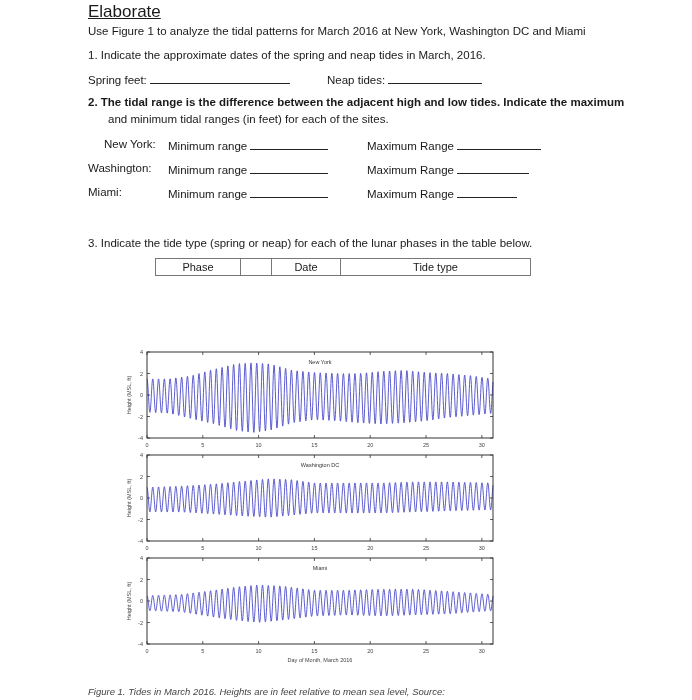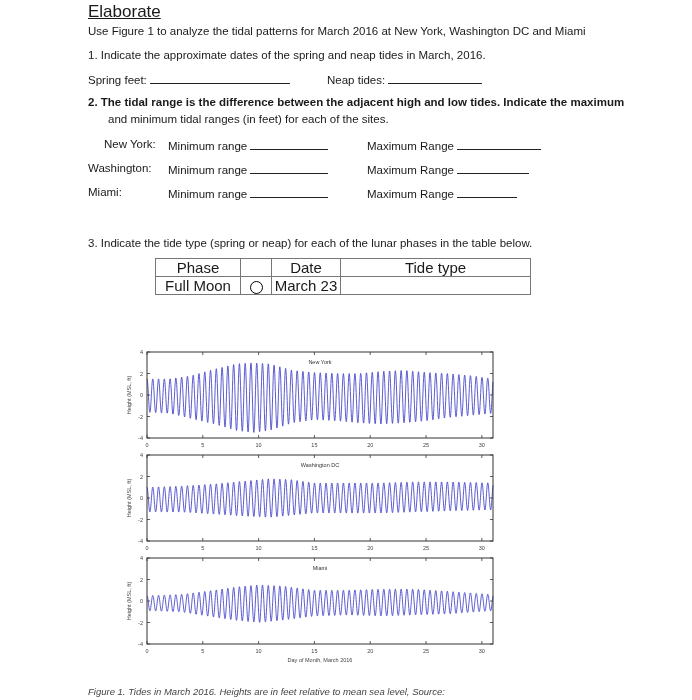--- a/index.html
+++ b/index.html
@@ -2,21 +2,21 @@
 <html><head>
 <meta charset="utf-8">
 <style>
   html, body { margin:0; padding:0; background:#ffffff; }
   body { width:692px; height:700px; position:relative; overflow:hidden;
          font-family:"Liberation Sans", sans-serif; color:#1a1a1a; }
   .abs { position:absolute; white-space:nowrap; }
   .title { left:88px; top:2px; font-size:17px; text-decoration:underline; }
   .txt { font-size:11.5px; }
   .blank { display:inline-block; border-bottom:1px solid #222; height:11px; vertical-align:baseline; }
-  table.moon { position:absolute; left:155px; top:258px; border-collapse:collapse; font-size:15px; }
+  table.moon { position:absolute; left:155px; top:258px; border-collapse:collapse; font-size:11px; }
   table.moon td, table.moon th { border:1px solid #777; padding:0; height:16px; text-align:center; font-weight:normal; }
   .c1 { width:84px; } .c2 { width:30px; } .c3 { width:68px; } .c4 { width:189px; }
   .moonicon { display:inline-block; width:13px; height:13px; border-radius:50%; border:1.5px solid #000; box-sizing:border-box; vertical-align:middle; }
   .m-new { background:#000; }
   .m-full { background:#fff; }
   .m-first { background:linear-gradient(to right,#000 50%,#fff 50%); }
   .m-third { background:linear-gradient(to right,#fff 50%,#000 50%); }
   svg text { font-family:"Liberation Sans", sans-serif; }
   .caption { left:88px; top:686px; font-size:9.5px; font-style:italic; color:#444; }
 </style>
@@ -71,26 +71,20 @@
 
 <div class="abs txt" style="left:88px;top:237px;">3.   Indicate the tide type (spring or neap) for each of the lunar phases in the table below.</div>
 
 <table class="moon">
   <tbody>
       <tr>
     <th class="c1">Phase</th>
     <th class="c2"></th>
     <th class="c3">Date</th>
     <th class="c4">Tide type</th>
-  </tr>
-  <tr>
-    <td>Full Moon</td>
-    <td><span class="moonicon m-full"></span></td>
-    <td>March 23</td>
-    <td></td>
   </tr>
 </tbody>
   </table>
 
 <svg id="tide-figure" class="abs" style="left:0;top:0;" width="692" height="700">
     <g>
       <path d="M147.00,378.88L147.22,379.36L147.45,380.80L147.67,383.11L147.89,386.15L148.12,389.74L148.34,393.67L148.56,397.72L148.79,401.65L149.01,405.22L149.23,408.23L149.46,410.50L149.68,411.90L149.90,412.34L150.13,411.80L150.35,410.30L150.57,407.95L150.79,404.87L151.02,401.25L151.24,397.29L151.46,393.24L151.69,389.32L151.91,385.77L152.13,382.80L152.36,380.59L152.58,379.25L152.80,378.88L153.03,379.50L153.25,381.06L153.47,383.49L153.70,386.63L153.92,390.31L154.14,394.31L154.37,398.39L154.59,402.31L154.81,405.86L155.04,408.81L155.26,410.99L155.48,412.28L155.71,412.60L155.93,411.93L156.15,410.31L156.38,407.84L156.60,404.66L156.82,400.95L157.05,396.93L157.27,392.85L157.49,388.93L157.71,385.42L157.94,382.51L158.16,380.38L158.38,379.16L158.61,378.91L158.83,379.65L159.05,381.34L159.28,383.89L159.50,387.13L159.72,390.89L159.95,394.95L160.17,399.06L160.39,402.98L160.62,406.49L160.84,409.37L161.06,411.47L161.29,412.65L161.51,412.85L161.73,412.05L161.96,410.31L162.18,407.71L162.40,404.43L162.63,400.64L162.85,396.57L163.07,392.46L163.30,388.55L163.52,385.07L163.74,382.23L163.97,380.19L164.19,379.07L164.41,378.95L164.63,379.82L164.86,381.64L165.08,384.30L165.30,387.65L165.53,391.49L165.75,395.60L165.97,399.73L166.20,403.65L166.42,407.12L166.64,409.93L166.87,411.94L167.09,413.01L167.31,413.08L167.54,412.15L167.76,410.28L167.98,407.57L168.21,404.18L168.43,400.31L168.65,396.19L168.88,392.06L169.10,388.16L169.32,384.72L169.55,381.92L169.77,379.94L169.99,378.91L170.22,378.87L170.44,379.86L170.66,381.80L170.89,384.60L171.11,388.09L171.33,392.07L171.55,396.32L171.78,400.57L172.00,404.59L172.22,408.14L172.45,411.00L172.67,413.01L172.89,414.03L173.12,414.02L173.34,412.96L173.56,410.92L173.79,408.00L174.01,404.38L174.23,400.27L174.46,395.91L174.68,391.55L174.90,387.45L175.13,383.85L175.35,380.97L175.57,378.99L175.80,378.02L176.02,378.12L176.24,379.30L176.47,381.49L176.69,384.57L176.91,388.36L177.14,392.65L177.36,397.17L177.58,401.68L177.81,405.90L178.03,409.59L178.25,412.52L178.47,414.52L178.70,415.48L178.92,415.32L179.14,414.06L179.37,411.76L179.59,408.56L179.81,404.64L180.04,400.22L180.26,395.58L180.48,390.97L180.71,386.67L180.93,382.94L181.15,380.00L181.38,378.03L181.60,377.14L181.82,377.39L182.05,378.78L182.27,381.23L182.49,384.61L182.72,388.70L182.94,393.29L183.16,398.10L183.39,402.85L183.61,407.26L183.83,411.07L184.06,414.06L184.28,416.05L184.50,416.91L184.73,416.59L184.95,415.11L185.17,412.55L185.39,409.05L185.62,404.82L185.84,400.10L186.06,395.18L186.29,390.33L186.51,385.85L186.73,382.00L186.96,379.01L187.18,377.06L187.40,376.27L187.63,376.70L187.85,378.31L188.07,381.04L188.30,384.70L188.52,389.11L188.74,394.00L188.97,399.09L189.19,404.07L189.41,408.67L189.64,412.59L189.86,415.62L190.08,417.57L190.31,418.33L190.53,417.83L190.75,416.12L190.98,413.28L191.20,409.48L191.42,404.94L191.65,399.92L191.87,394.70L192.09,389.59L192.31,384.90L192.54,380.91L192.76,377.85L192.98,375.90L193.21,375.20L193.43,375.78L193.65,377.62L193.88,380.61L194.10,384.59L194.32,389.33L194.55,394.55L194.77,399.95L194.99,405.20L195.22,410.01L195.44,414.08L195.66,417.17L195.89,419.09L196.11,419.72L196.33,419.03L196.56,417.03L196.78,413.85L197.00,409.66L197.23,404.71L197.45,399.28L197.67,393.69L197.90,388.26L198.12,383.32L198.34,379.16L198.57,376.03L198.79,374.11L199.01,373.53L199.23,374.33L199.46,376.46L199.68,379.81L199.90,384.19L200.13,389.33L200.35,394.96L200.57,400.72L200.80,406.29L201.02,411.34L201.24,415.57L201.47,418.72L201.69,420.60L201.91,421.10L202.14,420.17L202.36,417.88L202.58,414.33L202.81,409.75L203.03,404.38L203.25,398.55L203.48,392.59L203.70,386.85L203.92,381.67L204.15,377.37L204.37,374.19L204.59,372.32L204.82,371.89L205.04,372.93L205.26,375.37L205.49,379.09L205.71,383.87L205.93,389.43L206.15,395.46L206.38,401.59L206.60,407.46L206.82,412.74L207.05,417.10L207.27,420.29L207.49,422.11L207.72,422.45L207.94,421.27L208.16,418.65L208.39,414.73L208.61,409.74L208.83,403.96L209.06,397.72L209.28,391.40L209.50,385.36L209.73,379.97L209.95,375.53L210.17,372.33L210.40,370.54L210.62,370.28L210.84,371.57L211.07,374.35L211.29,378.45L211.51,383.64L211.74,389.63L211.96,396.05L212.18,402.54L212.41,408.71L212.63,414.19L212.85,418.67L213.07,421.88L213.30,423.61L213.52,423.76L213.74,422.32L213.97,419.36L214.19,415.06L214.41,409.66L214.64,403.47L214.86,396.84L215.08,390.18L215.31,383.87L215.53,378.28L215.75,373.75L215.98,370.55L216.20,368.87L216.42,368.82L216.65,370.40L216.87,373.54L217.09,378.05L217.32,383.67L217.54,390.09L217.76,396.92L217.99,403.77L218.21,410.23L218.43,415.92L218.66,420.51L218.88,423.71L219.10,425.35L219.33,425.30L219.55,423.58L219.77,420.28L219.99,415.57L220.22,409.74L220.44,403.13L220.66,396.11L220.89,389.10L221.11,382.52L221.33,376.75L221.56,372.13L221.78,368.95L222.00,367.39L222.23,367.55L222.45,369.44L222.67,372.94L222.90,377.86L223.12,383.92L223.34,390.76L223.57,397.98L223.79,405.17L224.01,411.89L224.24,417.76L224.46,422.42L224.68,425.60L224.91,427.10L225.13,426.83L225.35,424.80L225.58,421.11L225.80,415.99L226.02,409.73L226.25,402.69L226.47,395.28L226.69,387.94L226.91,381.10L227.14,375.16L227.36,370.48L227.58,367.34L227.81,365.92L228.03,366.33L228.25,368.53L228.48,372.42L228.70,377.76L228.92,384.26L229.15,391.52L229.37,399.13L229.59,406.65L229.82,413.62L230.04,419.65L230.26,424.36L230.49,427.49L230.71,428.83L230.93,428.31L231.16,425.95L231.38,421.87L231.60,416.33L231.83,409.62L232.05,402.16L232.27,394.36L232.50,386.70L232.72,379.62L232.94,373.53L233.17,368.81L233.39,365.73L233.61,364.49L233.83,365.15L234.06,367.70L234.28,371.98L234.50,377.76L234.73,384.69L234.95,392.38L235.17,400.38L235.40,408.21L235.62,415.42L235.84,421.58L236.07,426.32L236.29,429.37L236.51,430.50L236.74,429.67L236.96,426.93L237.18,422.44L237.41,416.47L237.63,409.35L237.85,401.51L238.08,393.40L238.30,385.51L238.52,378.30L238.75,372.19L238.97,367.54L239.19,364.62L239.42,363.62L239.64,364.60L239.86,367.49L240.09,372.13L240.31,378.26L240.53,385.51L240.75,393.46L240.98,401.65L241.20,409.59L241.42,416.82L241.65,422.91L241.87,427.51L242.09,430.35L242.32,431.25L242.54,430.15L242.76,427.14L242.99,422.37L243.21,416.12L243.43,408.77L243.66,400.74L243.88,392.50L244.10,384.54L244.33,377.32L244.55,371.28L244.77,366.76L245.00,364.03L245.22,363.27L245.44,364.51L245.67,367.68L245.89,372.61L246.11,379.00L246.34,386.48L246.56,394.62L246.78,402.94L247.01,410.94L247.23,418.17L247.45,424.19L247.67,428.66L247.90,431.30L248.12,431.96L248.34,430.60L248.57,427.30L248.79,422.24L249.01,415.73L249.24,408.15L249.46,399.93L249.68,391.57L249.91,383.55L250.13,376.34L250.35,370.37L250.58,365.99L250.80,363.47L251.02,362.94L251.25,364.45L251.47,367.91L251.69,373.12L251.92,379.78L252.14,387.49L252.36,395.81L252.59,404.25L252.81,412.32L253.03,419.53L253.26,425.42L253.48,429.68L253.70,432.05L253.93,432.41L254.15,430.73L254.37,427.11L254.59,421.76L254.82,415.01L255.04,407.25L255.26,398.93L255.49,390.55L255.71,382.59L255.93,375.52L256.16,369.75L256.38,365.63L256.60,363.38L256.83,363.14L257.05,364.92L257.27,368.61L257.50,373.99L257.72,380.75L257.94,388.48L258.17,396.74L258.39,405.03L258.61,412.87L258.84,419.80L259.06,425.41L259.28,429.38L259.51,431.47L259.73,431.57L259.95,429.67L260.18,425.88L260.40,420.43L260.62,413.64L260.85,405.91L261.07,397.69L261.29,389.46L261.51,381.72L261.74,374.90L261.96,369.41L262.18,365.57L262.41,363.60L262.63,363.62L262.85,365.61L263.08,369.46L263.30,374.95L263.52,381.74L263.75,389.44L263.97,397.59L264.19,405.72L264.42,413.35L264.64,420.02L264.86,425.36L265.09,429.04L265.31,430.86L265.53,430.71L265.76,428.59L265.98,424.65L266.20,419.10L266.43,412.28L266.65,404.59L266.87,396.48L267.10,388.42L267.32,380.89L267.54,374.33L267.77,369.12L267.99,365.56L268.21,363.86L268.43,364.12L268.66,366.32L268.88,370.33L269.10,375.90L269.33,382.72L269.55,390.37L269.77,398.41L270.00,406.36L270.22,413.73L270.44,420.10L270.67,425.10L270.89,428.44L271.11,429.93L271.34,429.49L271.56,427.16L271.78,423.08L272.01,417.49L272.23,410.74L272.45,403.21L272.68,395.36L272.90,387.64L273.12,380.51L273.35,374.38L273.57,369.60L273.79,366.45L274.02,365.11L274.24,365.64L274.46,368.01L274.69,372.07L274.91,377.57L275.13,384.19L275.35,391.53L275.58,399.16L275.80,406.63L276.02,413.50L276.25,419.38L276.47,423.91L276.69,426.86L276.92,428.03L277.14,427.39L277.36,424.97L277.59,420.92L277.81,415.48L278.03,408.98L278.26,401.81L278.48,394.39L278.70,387.15L278.93,380.51L279.15,374.87L279.37,370.55L279.60,367.78L279.82,366.74L280.04,367.47L280.27,369.92L280.49,373.93L280.71,379.27L280.94,385.62L281.16,392.60L281.38,399.79L281.61,406.78L281.83,413.16L282.05,418.55L282.27,422.65L282.50,425.21L282.72,426.11L282.94,425.28L283.17,422.79L283.39,418.80L283.61,413.54L283.84,407.32L284.06,400.52L284.28,393.53L284.51,386.77L284.73,380.63L284.95,375.46L285.18,371.57L285.40,369.17L285.62,368.40L285.85,369.30L286.07,371.80L286.29,375.74L286.52,380.90L286.74,386.96L286.96,393.56L287.19,400.32L287.41,406.83L287.63,412.71L287.86,417.64L288.08,421.31L288.30,423.52L288.53,424.15L288.75,423.17L288.97,420.65L289.19,416.74L289.42,411.67L289.64,405.75L289.86,399.33L290.09,392.79L290.31,386.50L290.53,380.85L290.76,376.15L290.98,372.67L291.20,370.62L291.43,370.09L291.65,371.13L291.87,373.65L292.10,377.50L292.32,382.43L292.54,388.18L292.77,394.41L292.99,400.75L293.21,406.84L293.44,412.32L293.66,416.86L293.88,420.20L294.11,422.15L294.33,422.60L294.55,421.52L294.78,418.98L295.00,415.13L295.22,410.19L295.45,404.47L295.67,398.29L295.89,392.03L296.11,386.04L296.34,380.67L296.56,376.25L296.78,373.02L297.01,371.17L297.23,370.82L297.45,371.97L297.68,374.55L297.90,378.41L298.12,383.33L298.35,389.00L298.57,395.10L298.79,401.27L299.02,407.14L299.24,412.37L299.46,416.66L299.69,419.75L299.91,421.47L300.13,421.72L300.36,420.48L300.58,417.84L300.80,413.94L301.03,409.03L301.25,403.38L301.47,397.34L301.70,391.26L301.92,385.49L302.14,380.37L302.37,376.19L302.59,373.21L302.81,371.59L303.03,371.43L303.26,372.73L303.48,375.41L303.70,379.31L303.93,384.20L304.15,389.79L304.37,395.75L304.60,401.73L304.82,407.38L305.04,412.37L305.27,416.41L305.49,419.26L305.71,420.75L305.94,420.81L306.16,419.43L306.38,416.70L306.61,412.77L306.83,407.89L307.05,402.33L307.28,396.43L307.50,390.54L307.72,384.98L307.95,380.11L308.17,376.18L308.39,373.44L308.62,372.05L308.84,372.07L309.06,373.50L309.29,376.27L309.51,380.19L309.73,385.05L309.95,390.54L310.18,396.36L310.40,402.15L310.62,407.58L310.85,412.33L311.07,416.12L311.29,418.73L311.52,420.01L311.74,419.89L311.96,418.38L312.19,415.56L312.41,411.62L312.63,406.77L312.86,401.32L313.08,395.57L313.30,389.86L313.53,384.53L313.75,379.89L313.97,376.22L314.20,373.71L314.42,372.52L314.64,372.71L314.87,374.26L315.09,377.10L315.31,381.05L315.54,385.89L315.76,391.33L315.98,397.05L316.21,402.71L316.43,408.00L316.65,412.59L316.87,416.21L317.10,418.66L317.32,419.80L317.54,419.55L317.77,417.93L317.99,415.04L318.21,411.04L318.44,406.18L318.66,400.74L318.88,395.03L319.11,389.40L319.33,384.18L319.55,379.66L319.78,376.13L320.00,373.77L320.22,372.75L320.45,373.11L320.67,374.83L320.89,377.82L321.12,381.89L321.34,386.82L321.56,392.31L321.79,398.04L322.01,403.68L322.23,408.89L322.46,413.37L322.68,416.86L322.90,419.16L323.13,420.12L323.35,419.70L323.57,417.91L323.79,414.87L324.02,410.76L324.24,405.81L324.46,400.31L324.69,394.60L324.91,389.00L325.13,383.85L325.36,379.44L325.58,376.04L325.80,373.85L326.03,372.99L326.25,373.53L326.47,375.41L326.70,378.55L326.92,382.75L327.14,387.76L327.37,393.30L327.59,399.04L327.81,404.64L328.04,409.78L328.26,414.15L328.48,417.50L328.71,419.63L328.93,420.42L329.15,419.82L329.38,417.88L329.60,414.69L329.82,410.46L330.05,405.42L330.27,399.88L330.49,394.16L330.71,388.60L330.94,383.53L331.16,379.23L331.38,375.98L331.61,373.95L331.83,373.26L332.05,373.97L332.28,376.02L332.50,379.30L332.72,383.61L332.95,388.71L333.17,394.29L333.39,400.03L333.62,405.59L333.84,410.65L334.06,414.91L334.29,418.11L334.51,420.08L334.73,420.70L334.96,419.93L335.18,417.82L335.40,414.49L335.63,410.14L335.85,405.03L336.07,399.45L336.30,393.73L336.52,388.21L336.74,383.22L336.97,379.04L337.19,375.91L337.41,374.03L337.63,373.51L337.86,374.38L338.08,376.59L338.30,380.01L338.53,384.44L338.75,389.63L338.97,395.28L339.20,401.04L339.42,406.59L339.64,411.59L339.87,415.76L340.09,418.85L340.31,420.68L340.54,421.14L340.76,420.20L340.98,417.92L341.21,414.43L341.43,409.94L341.65,404.70L341.88,399.03L342.10,393.26L342.32,387.72L342.55,382.75L342.77,378.64L342.99,375.63L343.22,373.90L343.44,373.54L343.66,374.60L343.89,376.99L344.11,380.60L344.33,385.19L344.55,390.52L344.78,396.26L345.00,402.08L345.22,407.64L345.45,412.62L345.67,416.71L345.89,419.69L346.12,421.37L346.34,421.66L346.56,420.53L346.79,418.06L347.01,414.39L347.23,409.73L347.46,404.36L347.68,398.59L347.90,392.77L348.13,387.22L348.35,382.29L348.57,378.26L348.80,375.36L349.02,373.78L349.24,373.60L349.47,374.84L349.69,377.43L349.91,381.21L350.14,385.97L350.36,391.43L350.58,397.26L350.81,403.14L351.03,408.71L351.25,413.64L351.47,417.65L351.70,420.51L351.92,422.03L352.14,422.15L352.37,420.83L352.59,418.17L352.81,414.32L353.04,409.50L353.26,404.00L353.48,398.14L353.71,392.26L353.93,386.72L354.15,381.82L354.38,377.88L354.60,375.11L354.82,373.68L355.05,373.68L355.27,375.11L355.49,377.89L355.72,381.85L355.94,386.77L356.16,392.36L356.39,398.28L356.61,404.20L356.83,409.77L357.06,414.66L357.28,418.59L357.50,421.31L357.73,422.68L357.95,422.61L358.17,421.11L358.39,418.26L358.62,414.23L358.84,409.25L359.06,403.62L359.29,397.66L359.51,391.72L359.73,386.15L359.96,381.28L360.18,377.40L360.40,374.74L360.63,373.45L360.85,373.61L361.07,375.22L361.30,378.17L361.52,382.30L361.74,387.37L361.97,393.08L362.19,399.10L362.41,405.06L362.64,410.63L362.86,415.47L363.08,419.30L363.31,421.89L363.53,423.09L363.75,422.83L363.98,421.11L364.20,418.04L364.42,413.80L364.65,408.62L364.87,402.83L365.09,396.74L365.31,390.73L365.54,385.14L365.76,380.31L365.98,376.51L366.21,373.97L366.43,372.84L366.65,373.19L366.88,375.00L367.10,378.16L367.32,382.50L367.55,387.75L367.77,393.61L367.99,399.74L368.22,405.78L368.44,411.36L368.66,416.17L368.89,419.92L369.11,422.38L369.33,423.42L369.56,422.96L369.78,421.04L370.00,417.75L370.23,413.31L370.45,407.95L370.67,402.00L370.90,395.81L371.12,389.73L371.34,384.13L371.57,379.33L371.79,375.61L372.01,373.20L372.23,372.24L372.46,372.79L372.68,374.81L372.90,378.19L373.13,382.72L373.35,388.16L373.57,394.17L373.80,400.41L374.02,406.51L374.24,412.10L374.47,416.87L374.69,420.53L374.91,422.86L375.14,423.72L375.36,423.07L375.58,420.93L375.81,417.43L376.03,412.78L376.25,407.25L376.48,401.15L376.70,394.85L376.92,388.71L377.15,383.10L377.37,378.35L377.59,374.73L377.82,372.46L378.04,371.67L378.26,372.42L378.49,374.65L378.71,378.24L378.93,382.99L379.15,388.60L379.38,394.76L379.60,401.10L379.82,407.25L380.05,412.85L380.27,417.57L380.49,421.13L380.72,423.31L380.94,424.00L381.16,423.14L381.39,420.79L381.61,417.06L381.83,412.19L382.06,406.48L382.28,400.24L382.50,393.85L382.73,387.68L382.95,382.10L383.17,377.43L383.40,373.94L383.62,371.83L383.84,371.24L384.07,372.20L384.29,374.64L384.51,378.43L384.74,383.33L384.96,389.07L385.18,395.31L385.41,401.67L385.63,407.79L385.85,413.31L386.07,417.89L386.30,421.28L386.52,423.27L386.74,423.74L386.97,422.67L387.19,420.12L387.41,416.23L387.64,411.24L387.86,405.44L388.08,399.16L388.31,392.78L388.53,386.67L388.75,381.18L388.98,376.64L389.20,373.32L389.42,371.40L389.65,371.00L389.87,372.15L390.09,374.76L390.32,378.70L390.54,383.73L390.76,389.55L390.99,395.83L391.21,402.18L391.43,408.24L391.66,413.66L391.88,418.11L392.10,421.33L392.33,423.13L392.55,423.41L392.77,422.15L392.99,419.42L393.22,415.38L393.44,410.28L393.66,404.39L393.89,398.08L394.11,391.72L394.33,385.66L394.56,380.28L394.78,375.88L395.00,372.72L395.23,370.99L395.45,370.78L395.67,372.12L395.90,374.91L396.12,379.00L396.34,384.15L396.57,390.04L396.79,396.35L397.01,402.68L397.24,408.68L397.46,414.00L397.68,418.30L397.91,421.36L398.13,422.97L398.35,423.06L398.58,421.61L398.80,418.71L399.02,414.52L399.25,409.30L399.47,403.34L399.69,397.01L399.91,390.66L400.14,384.67L400.36,379.39L400.58,375.13L400.81,372.14L401.03,370.60L401.25,370.59L401.48,372.11L401.70,375.08L401.92,379.31L402.15,384.57L402.37,390.54L402.59,396.87L402.82,403.18L403.04,409.12L403.26,414.32L403.49,418.48L403.71,421.36L403.93,422.78L404.16,422.66L404.38,421.02L404.60,417.94L404.83,413.62L405.05,408.32L405.27,402.33L405.50,396.02L405.72,389.75L405.94,383.90L406.17,378.80L406.39,374.75L406.61,371.99L406.83,370.68L407.06,370.90L407.28,372.62L407.50,375.74L407.73,380.08L407.95,385.39L408.17,391.34L408.40,397.59L408.62,403.78L408.84,409.53L409.07,414.52L409.29,418.45L409.51,421.09L409.74,422.30L409.96,421.99L410.18,420.20L410.41,417.03L410.63,412.66L410.85,407.36L411.08,401.45L411.30,395.25L411.52,389.15L411.75,383.50L411.97,378.62L412.19,374.81L412.42,372.28L412.64,371.18L412.86,371.58L413.09,373.44L413.31,376.66L413.53,381.04L413.75,386.33L413.98,392.21L414.20,398.34L414.42,404.36L414.65,409.91L414.87,414.68L415.09,418.38L415.32,420.79L415.54,421.78L415.76,421.30L415.99,419.37L416.21,416.11L416.43,411.71L416.66,406.43L416.88,400.59L417.10,394.52L417.33,388.59L417.55,383.14L417.77,378.48L418.00,374.90L418.22,372.60L418.44,371.71L418.67,372.28L418.89,374.27L419.11,377.57L419.34,381.99L419.56,387.25L419.78,393.05L420.01,399.05L420.23,404.90L420.45,410.25L420.67,414.79L420.90,418.26L421.12,420.46L421.34,421.25L421.57,420.59L421.79,418.54L422.01,415.20L422.24,410.77L422.46,405.53L422.68,399.77L422.91,393.83L423.13,388.07L423.35,382.82L423.58,378.39L423.80,375.03L424.02,372.95L424.25,372.25L424.47,372.99L424.69,375.11L424.92,378.48L425.14,382.92L425.36,388.15L425.59,393.86L425.81,399.73L426.03,405.40L426.26,410.54L426.48,414.85L426.70,418.08L426.93,420.05L427.15,420.64L427.37,419.81L427.59,417.62L427.82,414.20L428.04,409.75L428.26,404.53L428.49,398.85L428.71,393.05L428.93,387.45L429.16,382.39L429.38,378.17L429.60,375.03L429.83,373.14L430.05,372.63L430.27,373.51L430.50,375.73L430.72,379.16L430.94,383.60L431.17,388.77L431.39,394.38L431.61,400.10L431.84,405.58L432.06,410.51L432.28,414.61L432.51,417.62L432.73,419.38L432.95,419.78L433.18,418.80L433.40,416.50L433.62,413.02L433.85,408.56L434.07,403.39L434.29,397.81L434.51,392.15L434.74,386.73L434.96,381.88L435.18,377.87L435.41,374.95L435.63,373.27L435.85,372.94L436.08,373.97L436.30,376.30L436.52,379.78L436.75,384.22L436.97,389.34L437.19,394.85L437.42,400.42L437.64,405.72L437.86,410.45L438.09,414.33L438.31,417.12L438.53,418.67L438.76,418.90L438.98,417.77L439.20,415.38L439.43,411.85L439.65,407.39L439.87,402.28L440.10,396.80L440.32,391.28L440.54,386.05L440.77,381.40L440.99,377.61L441.21,374.90L441.43,373.43L441.66,373.27L441.88,374.44L442.10,376.86L442.33,380.39L442.55,384.82L442.77,389.88L443.00,395.28L443.22,400.70L443.44,405.83L443.67,410.35L443.89,414.01L444.11,416.59L444.34,417.95L444.56,418.00L444.78,416.74L445.01,414.25L445.23,410.69L445.45,406.24L445.68,401.19L445.90,395.82L446.12,390.46L446.35,385.41L446.57,380.96L446.79,377.39L447.02,374.89L447.24,373.61L447.46,373.62L447.69,374.92L447.91,377.42L448.13,380.99L448.35,385.40L448.58,390.41L448.80,395.70L449.02,400.98L449.25,405.93L449.47,410.26L449.69,413.72L449.92,416.10L450.14,417.28L450.36,417.18L450.59,415.81L450.81,413.25L451.03,409.66L451.26,405.25L451.48,400.28L451.70,395.04L451.93,389.84L452.15,384.99L452.37,380.76L452.60,377.41L452.82,375.12L453.04,374.04L453.27,374.22L453.49,375.65L453.71,378.24L453.94,381.84L454.16,386.24L454.38,391.17L454.61,396.35L454.83,401.47L455.05,406.23L455.27,410.36L455.50,413.61L455.72,415.79L455.94,416.78L456.17,416.53L456.39,415.04L456.61,412.41L456.84,408.80L457.06,404.42L457.28,399.53L457.51,394.41L457.73,389.37L457.95,384.70L458.18,380.68L458.40,377.53L458.62,375.45L458.85,374.55L459.07,374.88L459.29,376.42L459.52,379.08L459.74,382.70L459.96,387.06L460.19,391.91L460.41,396.96L460.63,401.92L460.86,406.50L461.08,410.42L461.30,413.46L461.53,415.45L461.75,416.26L461.97,415.86L462.19,414.27L462.42,411.58L462.64,407.96L462.86,403.62L463.09,398.81L463.31,393.82L463.53,388.94L463.76,384.46L463.98,380.64L464.20,377.70L464.43,375.81L464.65,375.08L464.87,375.55L465.10,377.19L465.32,379.91L465.54,383.53L465.77,387.85L465.99,392.62L466.21,397.54L466.44,402.33L466.66,406.72L466.88,410.44L467.11,413.28L467.33,415.08L467.55,415.72L467.78,415.18L468.00,413.49L468.22,410.76L468.45,407.13L468.67,402.83L468.89,398.12L469.11,393.26L469.34,388.55L469.56,384.26L469.78,380.63L470.01,377.89L470.23,376.19L470.45,375.63L470.68,376.23L470.90,377.98L471.12,380.75L471.35,384.38L471.57,388.65L471.79,393.32L472.02,398.11L472.24,402.73L472.46,406.93L472.69,410.44L472.91,413.08L473.13,414.68L473.36,415.16L473.58,414.50L473.80,412.73L474.03,409.96L474.25,406.36L474.47,402.14L474.70,397.55L474.92,392.86L475.14,388.34L475.37,384.27L475.59,380.87L475.81,378.35L476.03,376.86L476.26,376.47L476.48,377.20L476.70,379.02L476.93,381.80L477.15,385.40L477.37,389.58L477.60,394.12L477.82,398.73L478.04,403.15L478.27,407.13L478.49,410.42L478.71,412.85L478.94,414.26L479.16,414.59L479.38,413.81L479.61,411.97L479.83,409.19L480.05,405.63L480.28,401.50L480.50,397.05L480.72,392.54L480.95,388.22L481.17,384.37L481.39,381.19L481.62,378.88L481.84,377.57L482.06,377.33L482.29,378.17L482.51,380.05L482.73,382.84L482.95,386.39L483.18,390.48L483.40,394.87L483.62,399.31L483.85,403.53L484.07,407.29L484.29,410.36L484.52,412.58L484.74,413.82L484.96,414.00L485.19,413.11L485.41,411.22L485.63,408.44L485.86,404.93L486.08,400.91L486.30,396.60L486.53,392.26L486.75,388.15L486.97,384.51L487.20,381.55L487.42,379.44L487.64,378.31L487.87,378.21L488.09,379.15L488.31,381.07L488.54,383.86L488.76,387.35L488.98,391.34L489.21,395.58L489.43,399.84L489.65,403.85L489.87,407.40L490.10,410.27L490.32,412.29L490.54,413.35L490.77,413.39L490.99,412.42L491.21,410.48L491.44,407.71L491.66,404.26L491.88,400.34L492.11,396.18L492.33,392.03L492.55,388.13L492.78,384.70L493.00,381.95" fill="none" stroke="#4a4acc" stroke-width="0.9"></path>
       <rect x="147" y="352" width="346" height="86" fill="none" stroke="#333" stroke-width="1"></rect>
       <line x1="147" y1="438" x2="147" y2="435" stroke="#333" stroke-width="0.8"></line>
       <line x1="147" y1="352" x2="147" y2="355" stroke="#333" stroke-width="0.8"></line>

